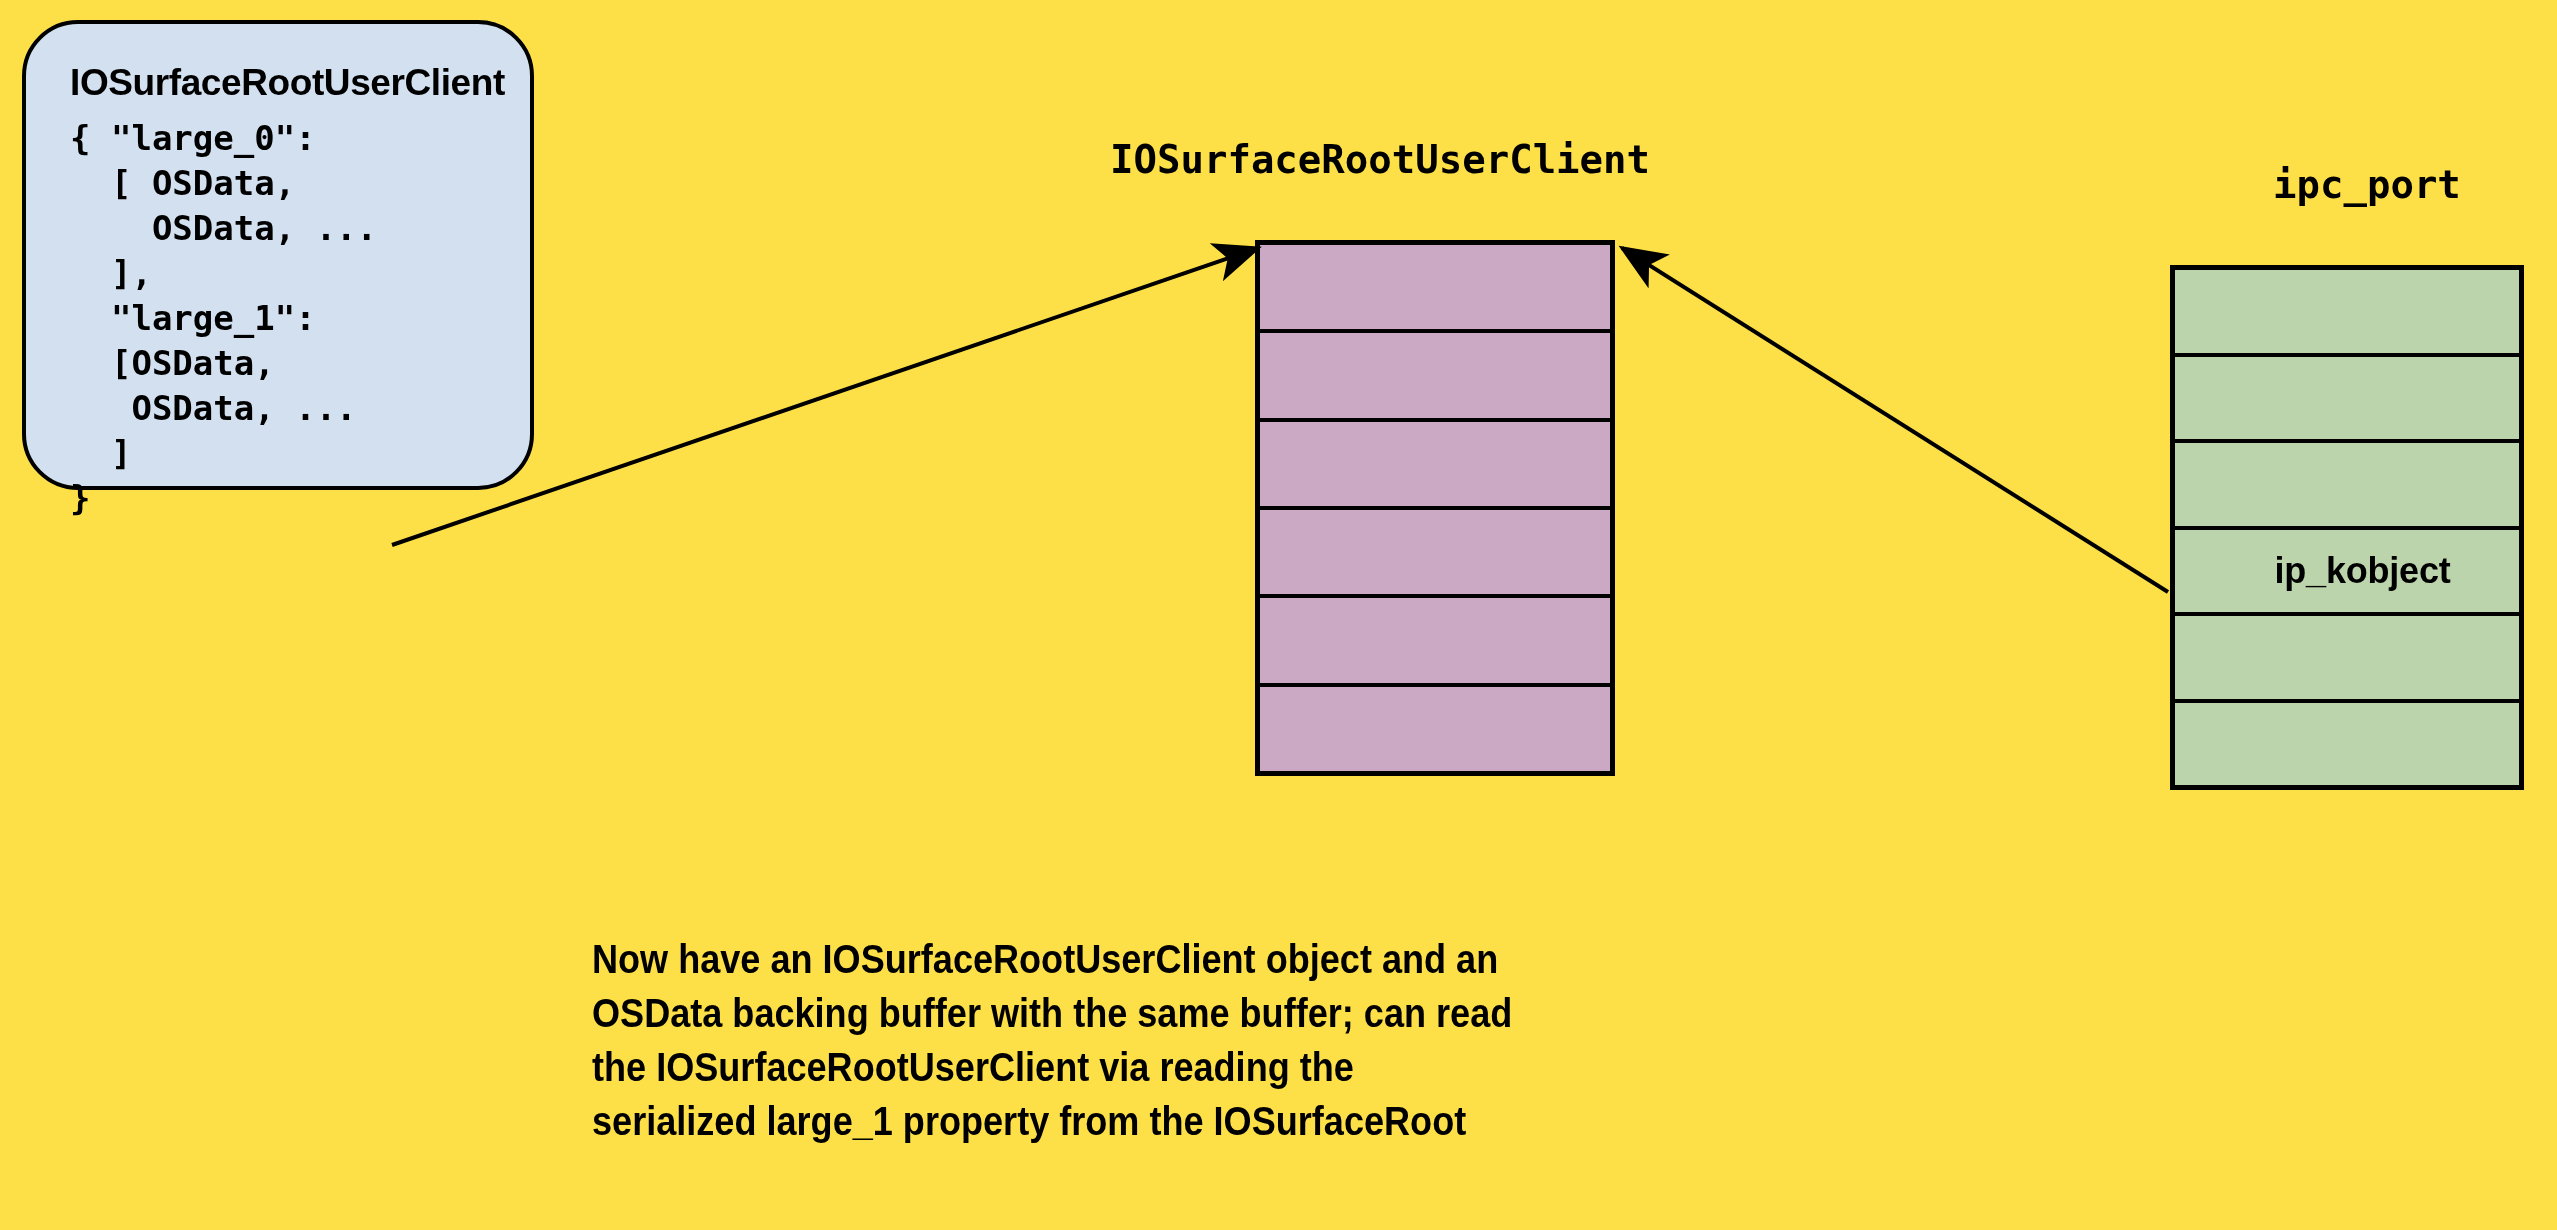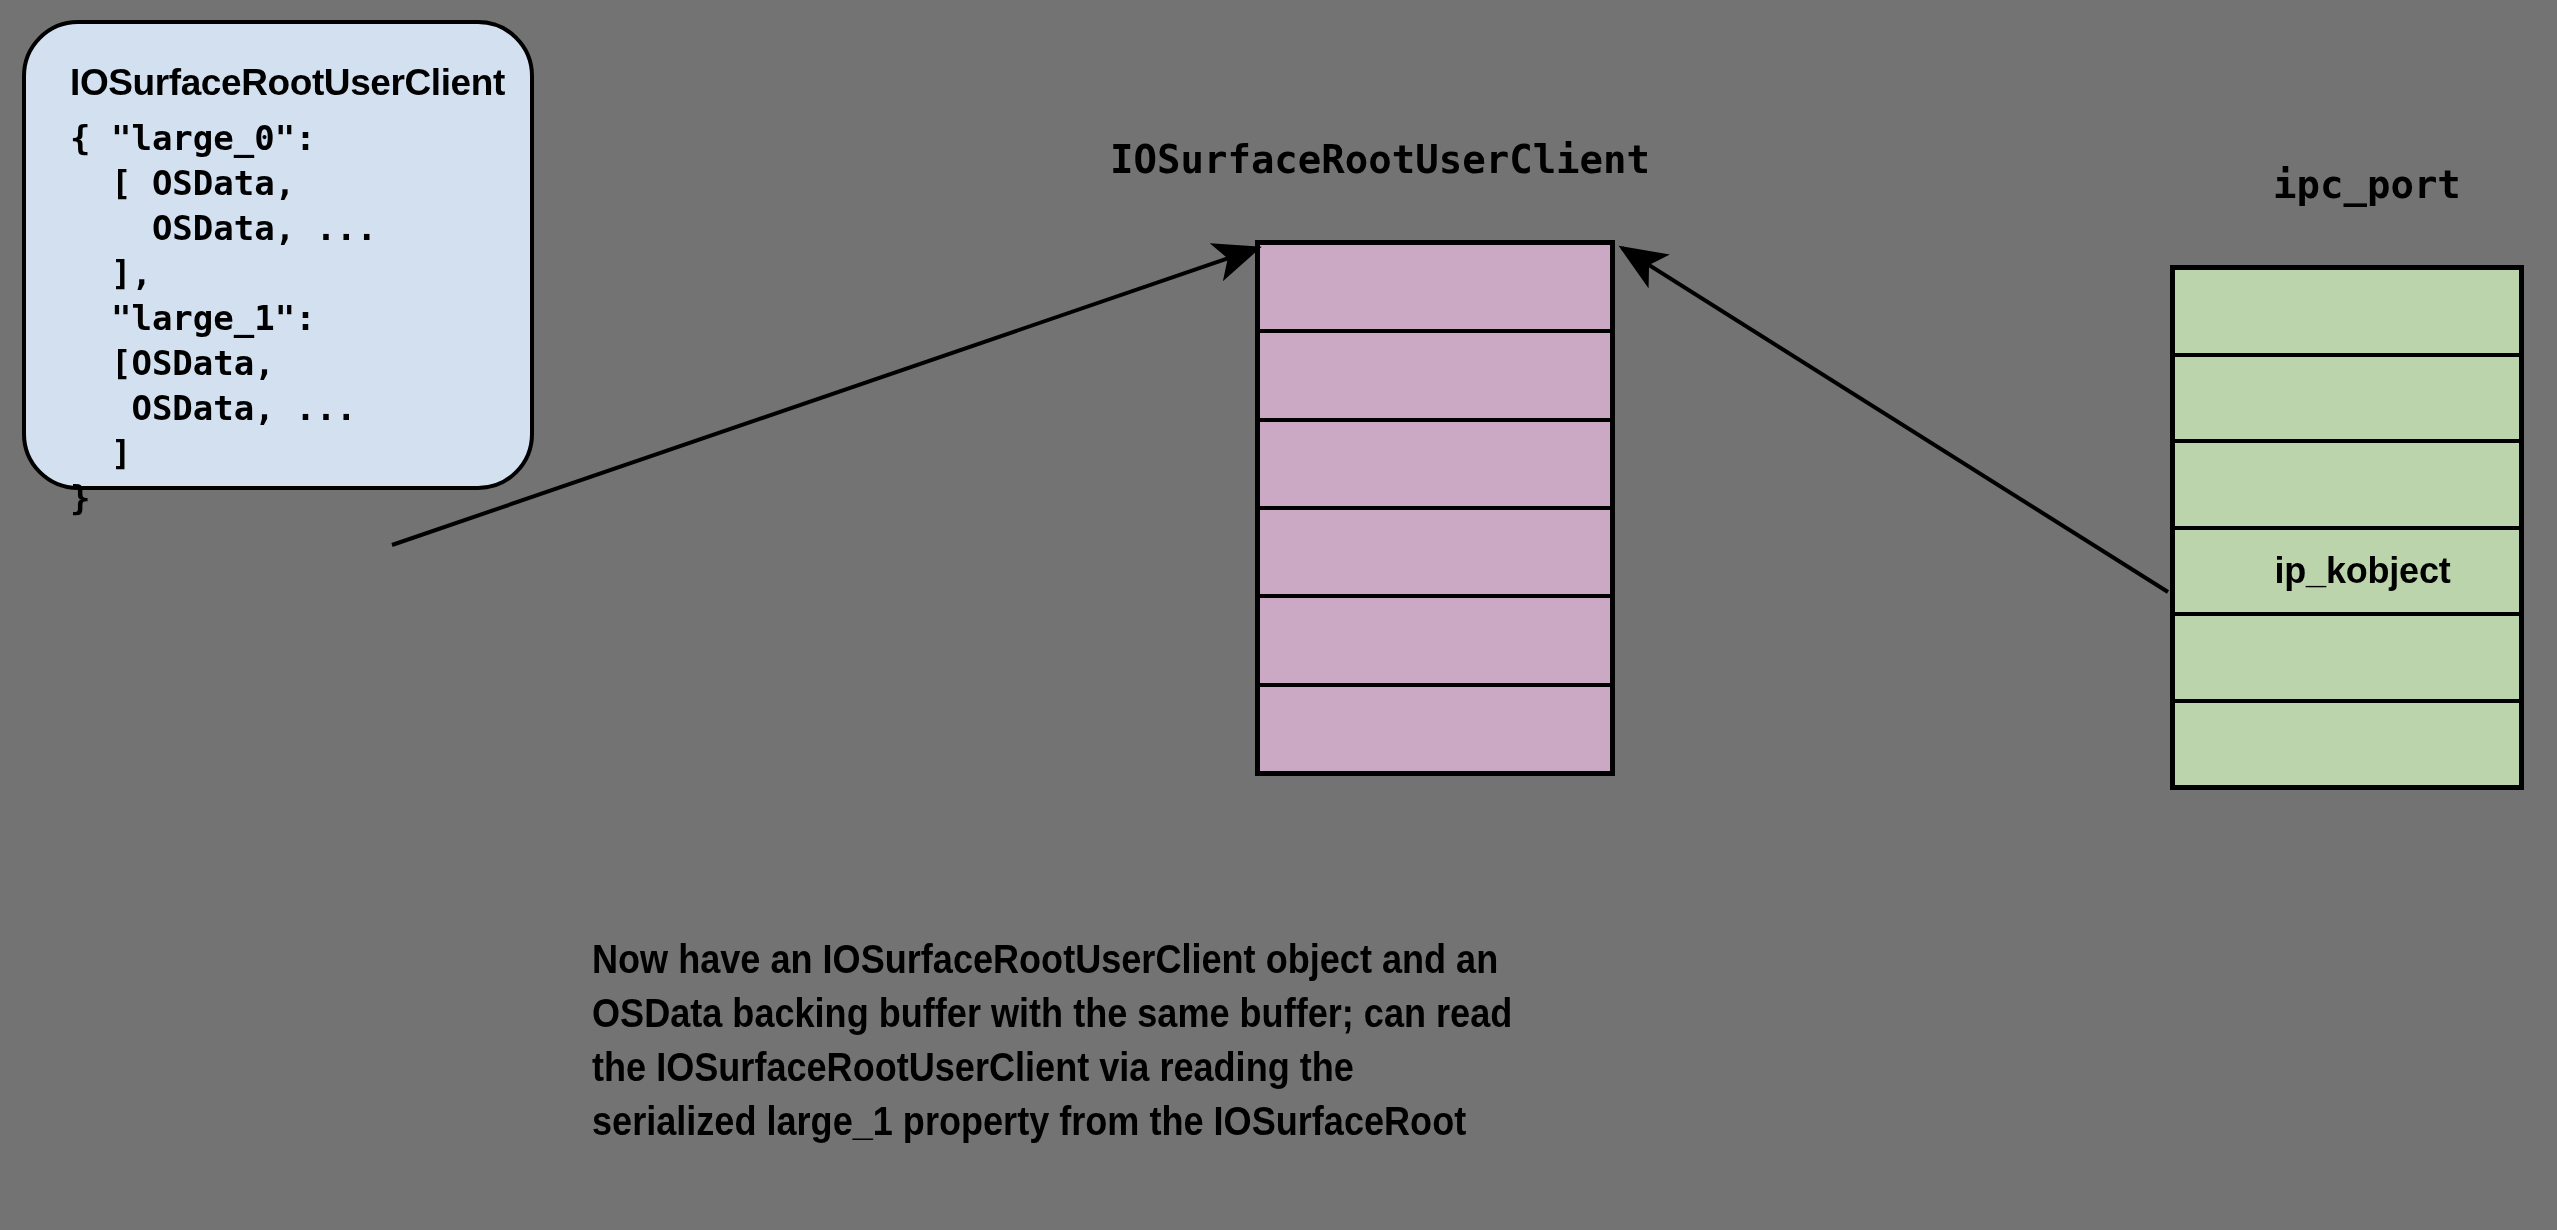--- a/index.html
+++ b/index.html
@@ -5,21 +5,21 @@
 <style>
   html, body {
     margin: 0;
     padding: 0;
     background: #ffffff;
   }
   #stage {
     position: relative;
     width: 2557px;
     height: 1230px;
-    background: #737373;
+    background: #fde047;
     overflow: hidden;
     font-family: "Liberation Sans", sans-serif;
   }
 
   
   .blue-node {
     position: absolute;
     left: 22px;
     top: 20px;
     width: 512px;

